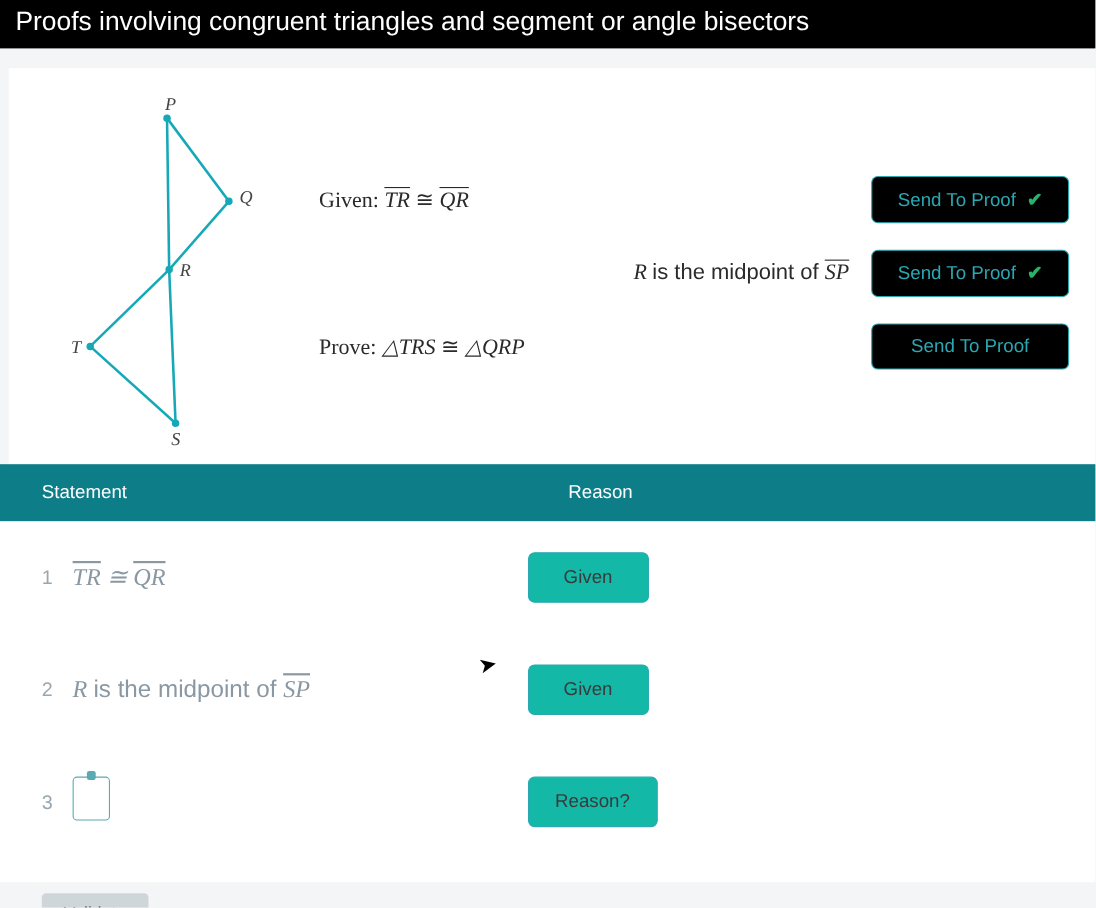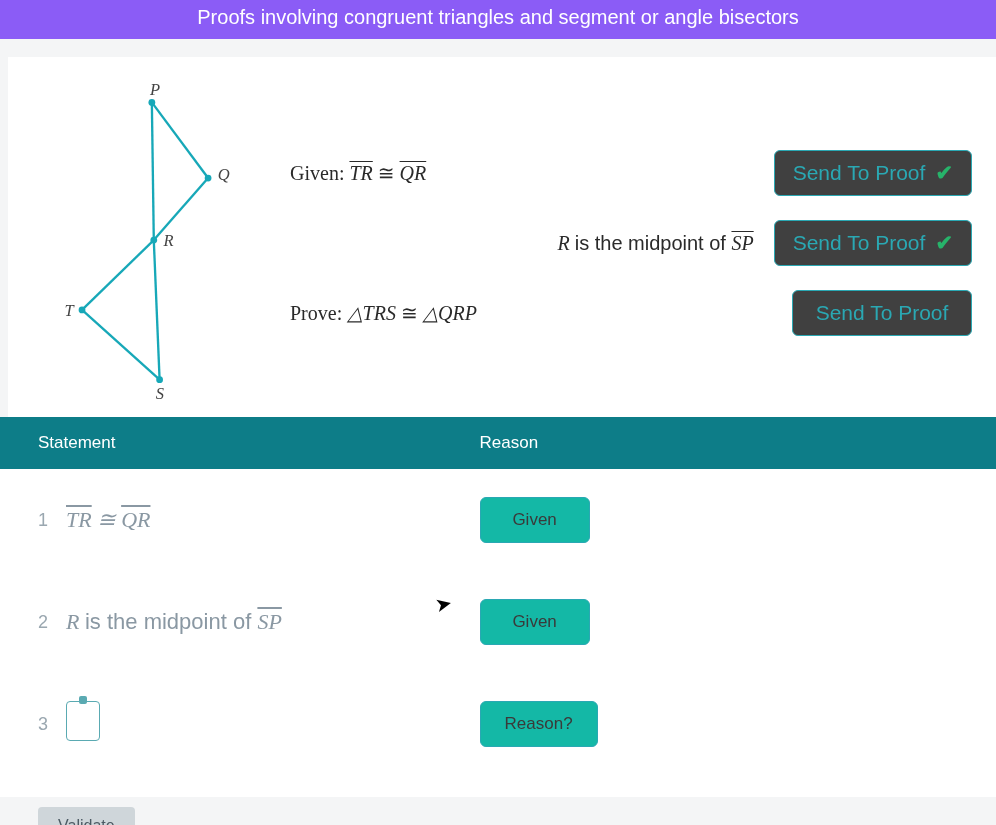--- a/index.html
+++ b/index.html
@@ -5,68 +5,67 @@
   * { box-sizing: border-box; margin: 0; padding: 0; }
   body {
     font-family: -apple-system, "Segoe UI", Helvetica, Arial, sans-serif;
     background: #f4f5f6;
     width: 996px;
     height: 825px;
     overflow: hidden;
     color: #333;
   }
   .header {
-    background: #8b5cf6;
+    background: #000000;
     color: #fff;
     padding: 6px 14px 10px;
-    font-size: 20px;
+    font-size: 24px;
     font-weight: 500;
-    text-align: center;
   }
   .problem-area {
     background: #fff;
     padding: 24px 24px 12px 24px;
     display: flex;
     align-items: center;
     gap: 28px;
     margin: 18px 0 0 8px;
     min-height: 360px;
   }
   .figure-box { flex: 0 0 230px; position: relative; height: 320px; }
   .figure-box svg { width: 100%; height: 100%; }
   .stmts { flex: 1 1 auto; display: flex; flex-direction: column; gap: 24px; }
   .stmt-row { display: flex; align-items: center; justify-content: space-between; gap: 20px; }
   .stmt-txt { font-size: 20px; color: #2a2a2a; font-family: Georgia, "Times New Roman", serif; }
   .stmt-txt .upr { font-style: italic; }
   .overline { text-decoration: overline; text-decoration-thickness: 1px; }
   .btn {
     border: 1px solid #2aa8b3;
-    background: #404040;
+    background: #000000;
     border-radius: 6px;
     padding: 10px 18px;
-    font-size: 21px;
+    font-size: 17px;
     color: #2aa8b3;
     cursor: pointer;
     display: inline-flex;
     align-items: center;
     gap: 10px;
     min-width: 180px;
     justify-content: center;
   }
   .btn .check { color: #27b36a; font-weight: bold; }
   .proof-section { margin: 0; }
   .proof-head {
     background: #0d7d88;
     color: #fff;
     display: flex;
     padding: 16px 38px;
     font-size: 17px;
   }
   .proof-head .col-s { flex: 0 0 48%; }
-  .proof-head .col-r { flex: 1; }
+  .proof-head .col-r { flex: 1; margin-left: 37px; }
   .proof-body { background: #fff; padding: 0 38px 22px; }
   .proof-row { display: flex; align-items: center; padding: 28px 0; }
   .rownum { color: #9aa7b0; font-size: 18px; width: 28px; }
   .row-stmt {
     flex: 0 0 calc(48% - 28px);
     color: #8a98a3;
     font-size: 22px;
     font-family: Georgia, "Times New Roman", serif;
     font-style: italic;
   }

